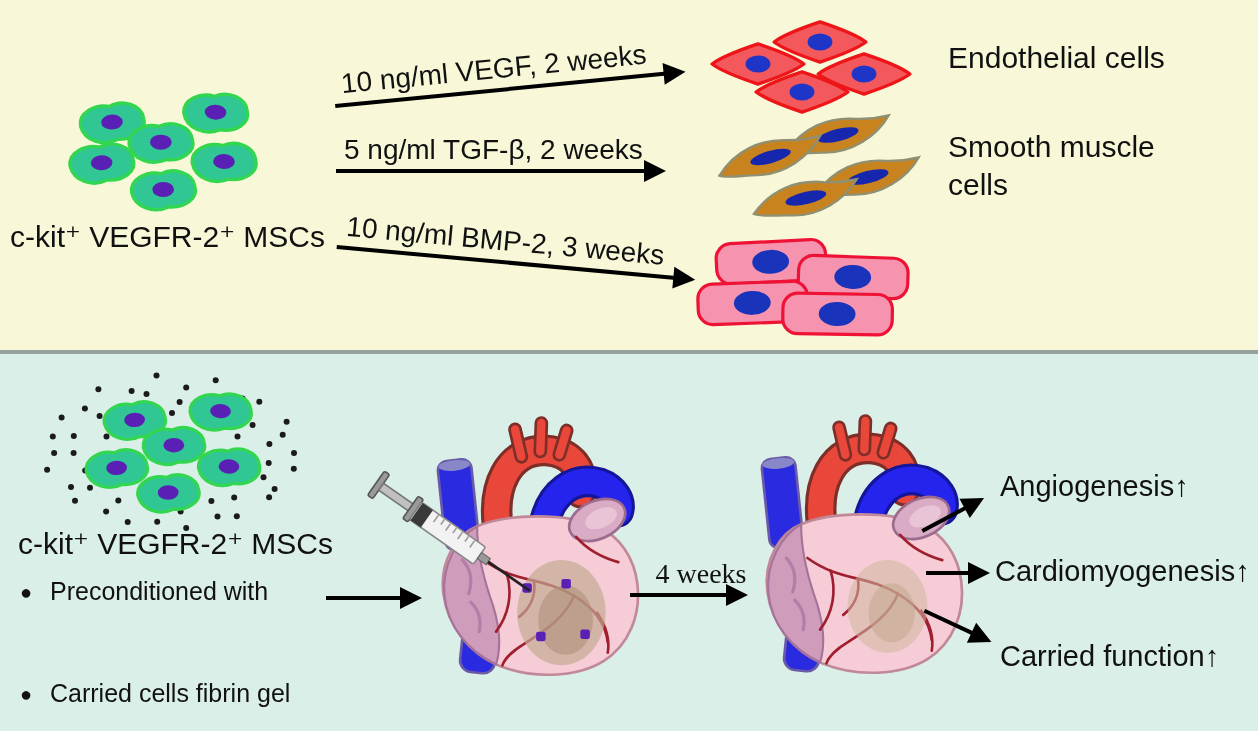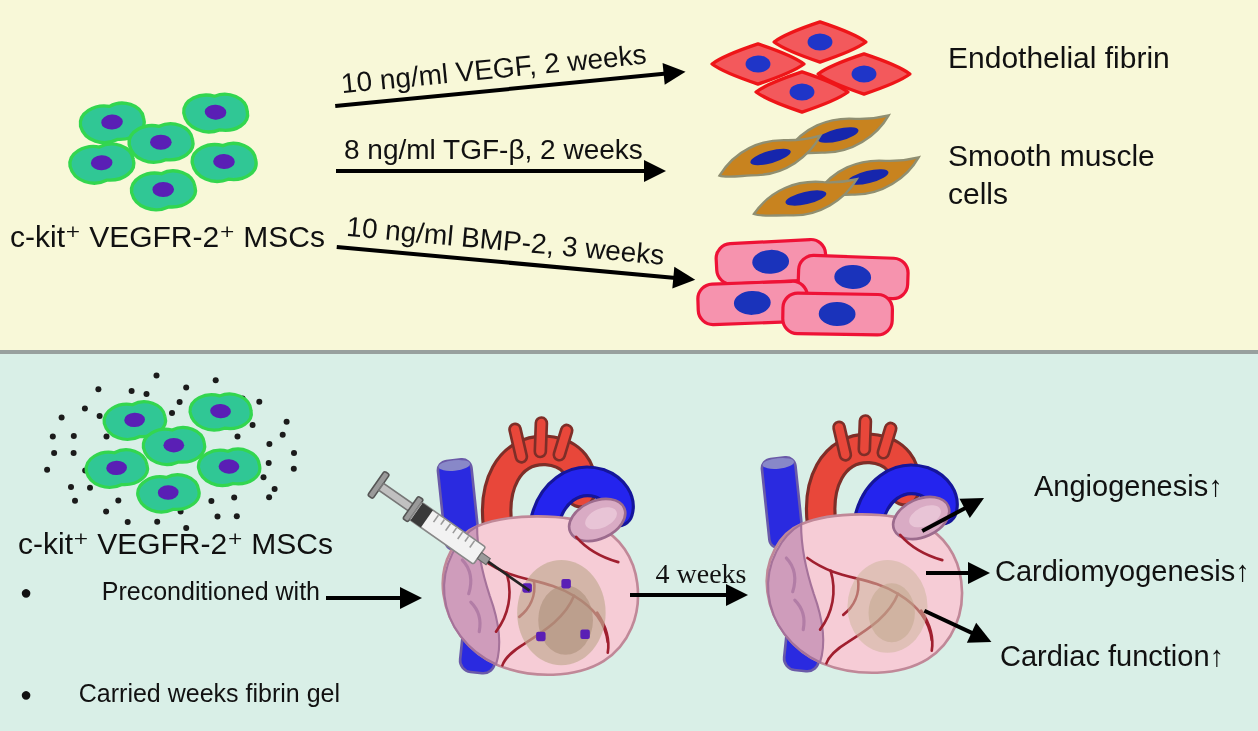--- a/index.html
+++ b/index.html
@@ -7,37 +7,37 @@
     position:relative;width:1258px;height:731px;overflow:hidden;
     font-family:"Liberation Sans","DejaVu Sans",sans-serif;color:#111;
   }
   .panel{position:absolute;left:0;width:1258px;}
   #top-panel{top:0;height:350px;background:#f8f8d8;}
   #bottom-panel{top:354px;height:377px;background:#d9efe7;}
   #divider{position:absolute;left:0;top:350px;width:1258px;height:4px;background:#98a09e;}
 
   .abs{position:absolute;}
   .lbl-big{font-size:30px;line-height:36px;white-space:nowrap;}
-  .lbl-wrap{font-size:30px;line-height:38px;margin-top:9px;}
+  .lbl-wrap{font-size:30px;line-height:38px;}
   .outcome{font-size:29px;white-space:nowrap;}
 
   
   .arrow{position:absolute;height:46px;transform-origin:left bottom;}
   .arrow .shaft{position:absolute;left:0;right:14px;bottom:6px;height:4.5px;background:#000;}
   .arrow .head{
     position:absolute;right:0;bottom:-2.8px;width:0;height:0;
     border-left:22px solid #000;border-top:11px solid transparent;border-bottom:11px solid transparent;
   }
   .arrow .lbl{position:absolute;left:8px;bottom:13px;white-space:nowrap;font-size:28px;}
   .arrow .lbl.center{left:12px;width:100%;text-align:center;font-family:Liberation Serif, serif;}
 
   
   .bullet-row{position:absolute;font-size:25px;line-height:30px;}
   .bullet-dot{position:absolute;left:0;top:1px;font-size:20px;}
-  .bullet-text{margin-left:30px;text-align:right;}
+  .bullet-text{margin-left:30px;}
 
   svg.cluster{position:absolute;overflow:visible;}
   svg.heart{position:absolute;overflow:visible;}
 </style>
 </head>
 <body>
 
 <svg width="0" height="0" style="position:absolute" aria-hidden="true">
   <defs>
     <symbol id="msc-cell" viewBox="0 0 90 60" overflow="visible">
@@ -121,21 +121,21 @@
 
     <div class="abs lbl-big" style="left:10px;top:219px">c-kit⁺ VEGFR-2⁺ MSCs</div>
 
     <div class="arrow" style="left:336px;top:68px;width:352px;transform:rotate(-5.6deg)">
       <span class="lbl">10 ng/ml VEGF, 2 weeks</span>
       <span class="shaft"></span>
       <span class="head"></span>
     </div>
 
     <div class="arrow" style="left:336px;top:133px;width:330px">
-      <span class="lbl">8 ng/ml TGF-β, 2 weeks</span>
+      <span class="lbl">5 ng/ml TGF-β, 2 weeks</span>
       <span class="shaft"></span>
       <span class="head"></span>
     </div>
 
     <div class="arrow" style="left:336px;top:209px;width:360px;transform:rotate(5.2deg)">
       <span class="lbl">10 ng/ml BMP-2, 3 weeks</span>
       <span class="shaft"></span>
       <span class="head"></span>
     </div>
 
@@ -177,21 +177,21 @@
           <use href="#cm-cell" width="120" height="46"></use>
         </g>
       <g transform="translate(10,46) rotate(-2)">
           <use href="#cm-cell" width="120" height="46"></use>
         </g>
       <g transform="translate(96,54) rotate(1)">
           <use href="#cm-cell" width="120" height="46"></use>
         </g>
     </svg>
 
-    <div class="abs lbl-big" style="left:948px;top:40px">Endothelial fibrin</div>
+    <div class="abs lbl-big" style="left:948px;top:40px">Endothelial cells</div>
     <div class="abs lbl-wrap" style="left:948px;top:128px;width:230px">Smooth muscle cells</div>
   </div>
 
   <div id="divider"></div>
 
   <div id="bottom-panel" class="panel">
 
     <svg class="cluster" style="left:32px;top:14px" width="280" height="172">
       <g id="fibrin-dots">
           <circle cx="262.0" cy="85.0" r="3" fill="#1b1b1b"></circle>
@@ -276,21 +276,21 @@
     <div class="bullet-row" style="left:20px;top:222px;width:300px">
       <span class="bullet-dot">●</span>
       <div class="bullet-text">
         <div>Preconditioned with</div>
       </div>
     </div>
 
     <div class="bullet-row" style="left:20px;top:324px;width:320px">
       <span class="bullet-dot">●</span>
       <div class="bullet-text">
-        <div>Carried weeks fibrin gel</div>
+        <div>Carried cells fibrin gel</div>
       </div>
     </div>
 
     <div class="arrow" style="left:326px;top:206px;width:96px">
       <span class="shaft"></span>
       <span class="head"></span>
     </div>
 
     <svg class="heart" style="left:418px;top:48px" width="232" height="276" viewBox="0 0 220 262">
       <use href="#heart-shape"></use>
@@ -344,17 +344,17 @@
     </div>
     <div class="arrow" style="left:926px;top:181px;width:64px">
       <span class="shaft"></span>
       <span class="head"></span>
     </div>
     <div class="arrow" style="left:921px;top:218px;width:74px;transform:rotate(25deg)">
       <span class="shaft"></span>
       <span class="head"></span>
     </div>
 
-    <div class="abs outcome" style="left:1034px;top:116px">Angiogenesis↑</div>
+    <div class="abs outcome" style="left:1000px;top:116px">Angiogenesis↑</div>
     <div class="abs outcome" style="left:995px;top:201px">Cardiomyogenesis↑</div>
-    <div class="abs outcome" style="left:1000px;top:286px">Cardiac function↑</div>
+    <div class="abs outcome" style="left:1000px;top:286px">Carried function↑</div>
   </div>
 </div>
 
 </body></html>

